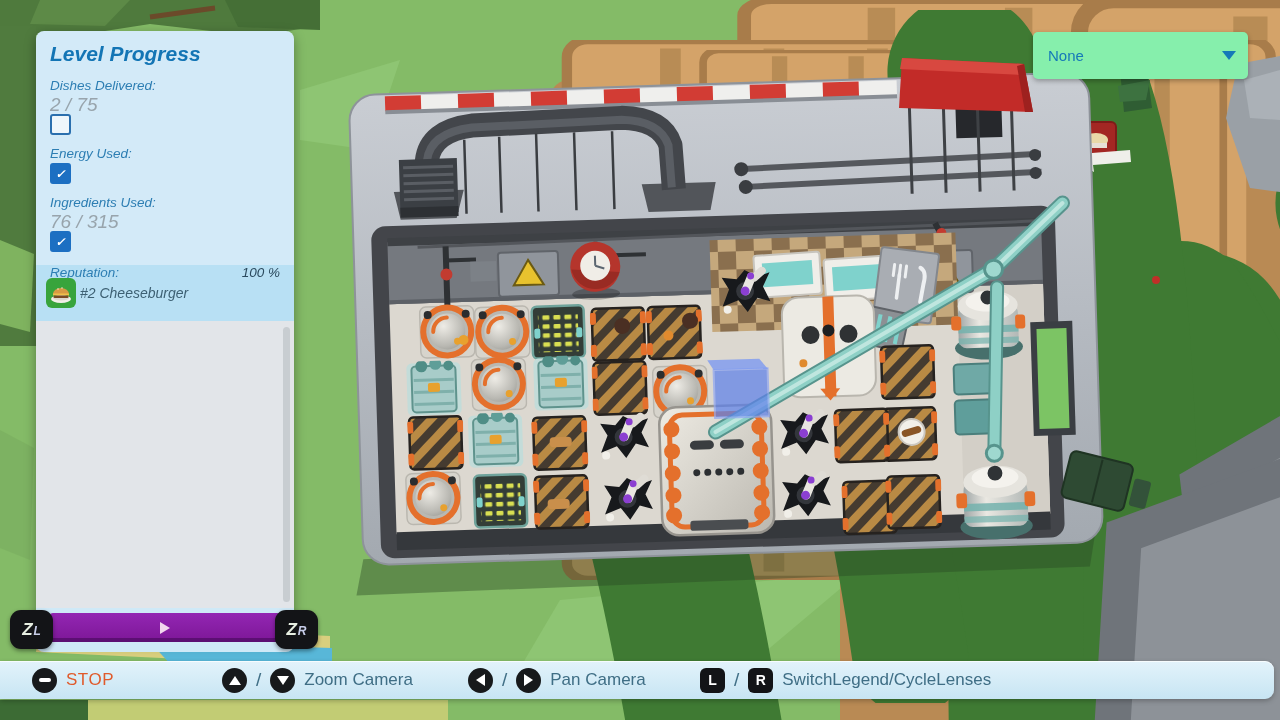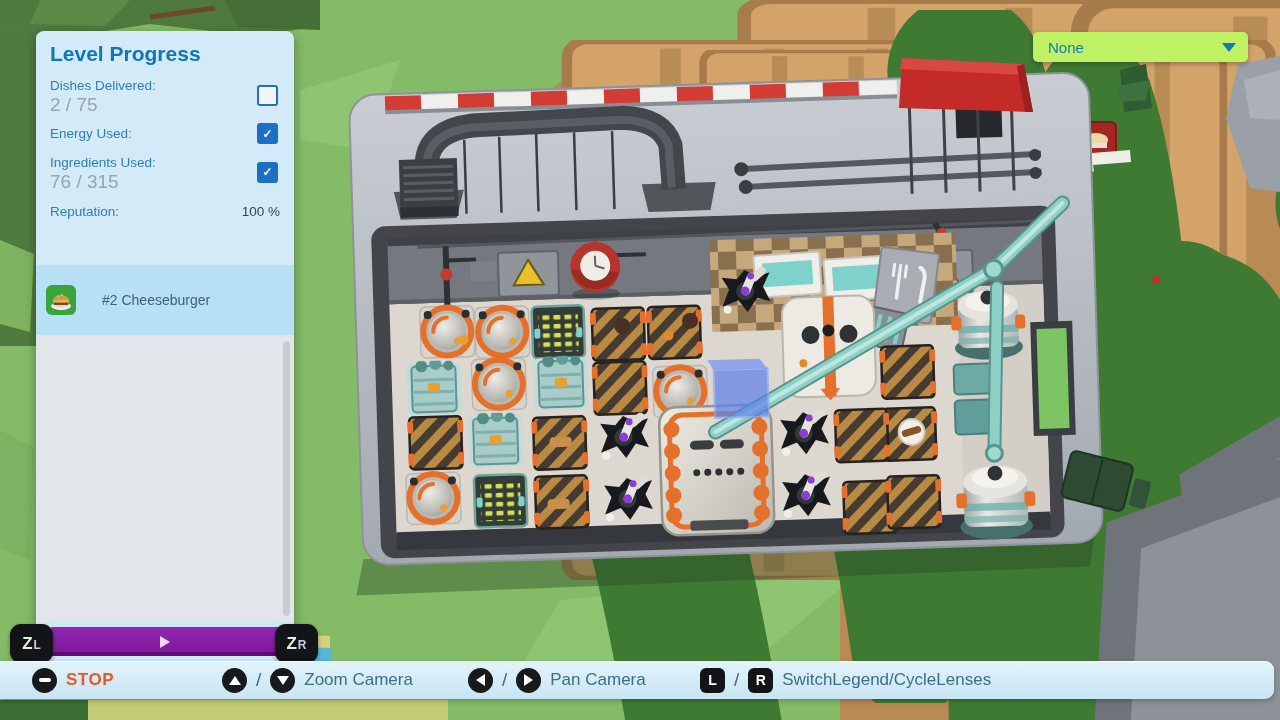--- a/index.html
+++ b/index.html
@@ -2,66 +2,66 @@
 <html><head>
 <meta charset="utf-8">
 <style>
   html,body{margin:0;padding:0;background:#222;}
   #stage{position:relative;width:1280px;height:720px;overflow:hidden;
          font-family:"Liberation Sans",sans-serif;-webkit-font-smoothing:antialiased;}
   #scene{position:absolute;inset:0;}
 
   
   .panel{position:absolute;left:36px;top:31px;width:258px;height:609px;
-         border-radius:8px;box-shadow:0 4px 12px rgba(0,0,0,.35);}
+         border-radius:8px;box-shadow:0 4px 12px rgba(0,0,0,.35);font-style:italic;}
   .panel-top{background:#d3eaf8;border-radius:8px 8px 0 0;padding:11px 14px 6px 14px;height:217px;}
   .panel-title{color:#1375b5;font-size:21px;font-weight:bold;margin:0 0 10px 0;}
-  .stat{display:flex;align-items:center;margin-bottom:9px;}
+  .stat{display:flex;margin-bottom:9px;flex-direction:column;}
   .stat-txt{flex:1;}
   .stat-label{color:#2d7eb3;font-size:13.5px;line-height:19px;}
   .stat-value{color:#98a4ac;font-size:19px;line-height:19px;}
   .checkbox{width:17px;height:17px;border:2px solid #2a6fae;border-radius:3px;background:#eef6fb;
             display:flex;align-items:center;justify-content:center;margin-right:2px;}
   .checkbox .tick{display:none;color:#fff;font-size:12px;font-weight:bold;}
   .checkbox.checked{background:#1c6fc2;border-color:#1c6fc2;}
   .checkbox.checked .tick{display:block;}
   .meter{display:flex;justify-content:space-between;font-size:13.5px;line-height:23px;}
   .meter-label{color:#2d7eb3;}
   .meter-value{color:#2b4a5e;}
-  .order-row{height:56px;background:#b8e0f4;display:flex;align-items:center;padding:7px 10px;gap:26px;}
+  .order-row{height:56px;background:#b8e0f4;display:flex;align-items:center;padding:0 10px;gap:4px;}
   .order-icon{width:30px;height:30px;border-radius:6px;background:#38a43c;flex:0 0 auto;
               display:flex;align-items:center;justify-content:center;}
   .order-label{color:#3d6073;font-size:14px;}
   .order-list{position:relative;height:287px;background:#e2e5e9;}
   .scrollbar{position:absolute;right:4px;top:6px;bottom:6px;width:7px;border-radius:4px;background:#c8cdd1;}
   .playback{position:relative;height:44px;background:#cfe9f7;border-radius:0 0 8px 8px;}
   .pp-bar{position:absolute;left:14px;right:14px;top:5px;height:29px;border-radius:3px;
           background:linear-gradient(#9326b3,#7d1797);box-shadow:inset 0 -4px 0 #5c0f73;
           display:flex;align-items:center;justify-content:center;}
   .play-tri{width:0;height:0;border-left:10px solid #f2d7ee;border-top:6px solid transparent;border-bottom:6px solid transparent;}
   .zbtn{position:absolute;top:2px;width:43px;height:39px;background:#131417;border-radius:11px;
         display:flex;align-items:center;justify-content:center;box-shadow:0 2px 4px rgba(0,0,0,.4);}
   .zbtn .z{color:#e7efe2;font-size:17px;font-weight:bold;}
   .zbtn .lr{color:#c7cde8;font-size:12px;font-weight:bold;margin-left:1px;margin-top:3px;}
   #zl{left:-26px;} #zr{right:-24px;}
 
   
-  .dropdown{position:absolute;left:1033px;top:32px;width:215px;height:30px;background:#bef264;
+  .dropdown{position:absolute;left:1033px;top:32px;width:215px;height:47px;background:#86efac;
             border-radius:5px;box-shadow:0 2px 5px rgba(0,0,0,.3);display:flex;align-items:center;justify-content:flex-end;}
   .dropdown-value{color:#1579b8;font-size:15px;padding-left:15px;flex:1;}
   .caret{width:0;height:0;border-left:7px solid transparent;border-right:7px solid transparent;
          border-top:9px solid #1579b8;margin-right:12px;}
 
   
   .ctrlbar{position:absolute;left:0;top:661px;width:1274px;height:38px;
            background:linear-gradient(#e3f3fb,#c7e5f3);border-radius:0 9px 9px 0;
            box-shadow:0 2px 5px rgba(0,0,0,.25), inset 0 1px 0 rgba(255,255,255,.7);}
   .ctrl-group{position:absolute;top:0;height:38px;display:flex;align-items:center;gap:9px;}
   .ctrl-label{color:#3f6e85;font-size:17px;white-space:nowrap;}
-  .ctrl-label.stop{color:#e05a2b;letter-spacing:.5px;font-weight:bold;}
+  .ctrl-label.stop{color:#e05a2b;letter-spacing:.5px;}
   .slash{color:#3f6e85;font-size:19px;}
   .circ{width:25px;height:25px;border-radius:50%;background:#17191b;display:flex;align-items:center;justify-content:center;}
   .minus{width:12px;height:3.5px;border-radius:2px;background:#fff;}
   .tri-up{width:0;height:0;border-left:6px solid transparent;border-right:6px solid transparent;border-bottom:9px solid #fff;}
   .tri-down{width:0;height:0;border-left:6px solid transparent;border-right:6px solid transparent;border-top:9px solid #fff;}
   .tri-left{width:0;height:0;border-top:6px solid transparent;border-bottom:6px solid transparent;border-right:9px solid #fff;}
   .tri-right{width:0;height:0;border-top:6px solid transparent;border-bottom:6px solid transparent;border-left:9px solid #fff;}
   .key{width:25px;height:25px;border-radius:6px;background:#131417;color:#fff;font-size:14px;font-weight:bold;
        display:flex;align-items:center;justify-content:center;}
 </style>

